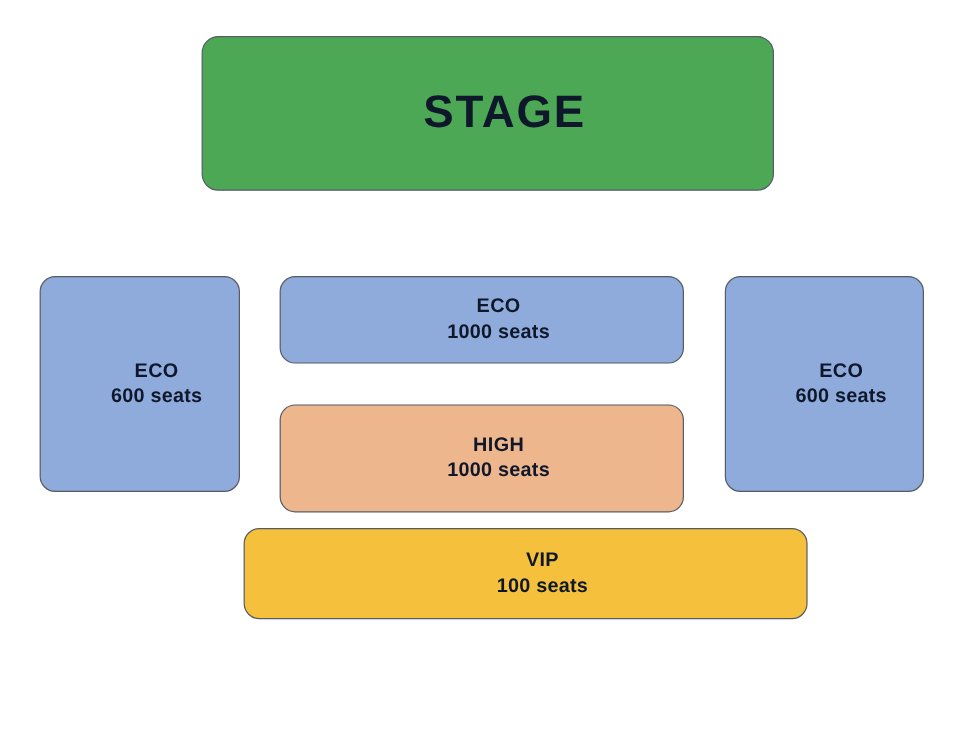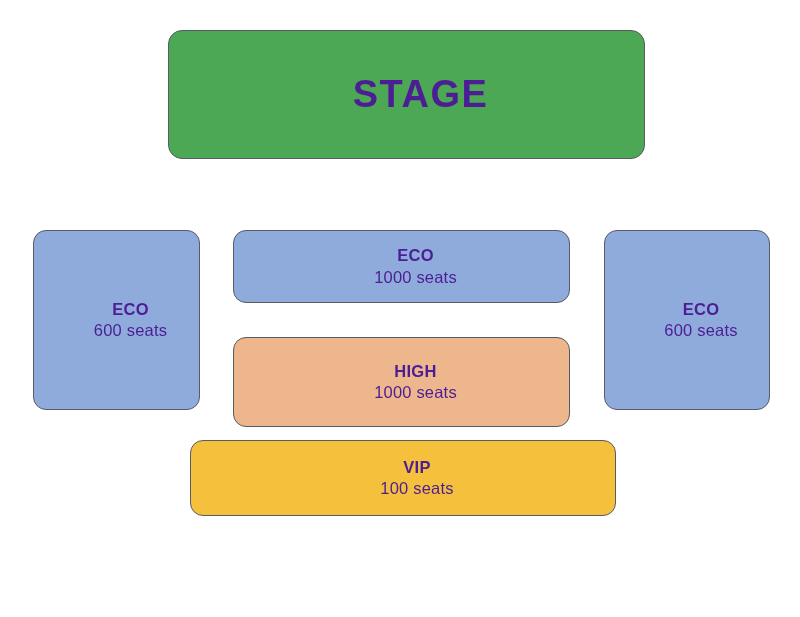--- a/index.html
+++ b/index.html
@@ -20,32 +20,32 @@
   }
   .zone {
     position: absolute;
     box-sizing: border-box;
     border-radius: 13px;
     border: 1.4px solid #565b64;
     display: flex;
     flex-direction: column;
     align-items: center;
     justify-content: center;
-    color: #4c1d95;
+    color: #0f172a;
     text-align: center;
     line-height: 1.18;
     user-select: none;
     padding-left: 28px;
   }
   .zone .zone-name {
     font-weight: bold;
     letter-spacing: 0.3px;
   }
   .zone .zone-capacity {
-    font-weight: normal;
+    font-weight: bold;
     letter-spacing: 0.2px;
   }
 
   
   #zone-stage {
     left: 168px;
     top: 30px;
     width: 477px;
     height: 129px;
     background: #4ca855;
@@ -85,23 +85,23 @@
   #zone-high {
     left: 233px;
     top: 337px;
     width: 337px;
     height: 90px;
     background: #edb68d;
   }
 
   
   #zone-vip {
-    left: 190px;
+    left: 203px;
     top: 440px;
-    width: 426px;
+    width: 470px;
     height: 76px;
     background: #f5c03c;
   }
 
   .zone-label-lines .zone-name,
   .zone-label-lines .zone-capacity {
     font-size: 16.5px;
     display: block;
   }
   .zone-label-lines .zone-capacity {

